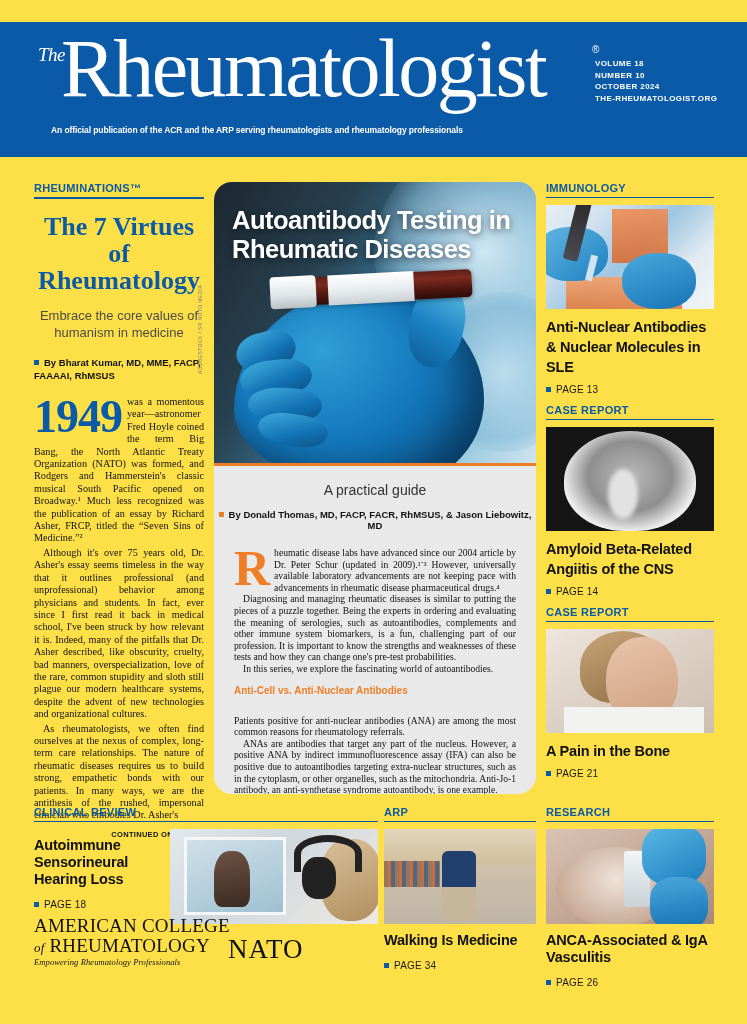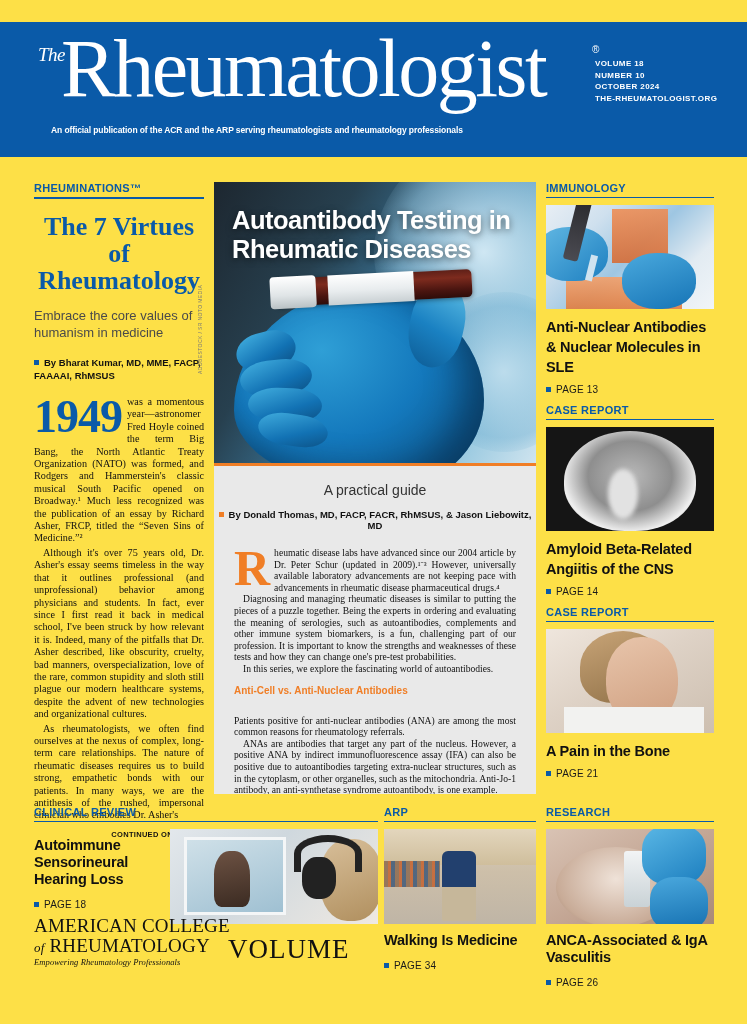--- a/index.html
+++ b/index.html
@@ -27,37 +27,37 @@
   .sq{display:inline-block;width:5px;height:5px;background:#0a5aa8;
     margin-right:5px;vertical-align:1px;}
   .sq-o{display:inline-block;width:5px;height:5px;background:#f07e26;
     margin-right:5px;vertical-align:1px;}
   .serif{font-family:"Liberation Serif",serif;}
 
   
   .leftcol{position:absolute;left:34px;top:182px;width:170px;}
   .l-title{color:#0a5aa8;font-family:"Liberation Serif",serif;font-weight:bold;
     font-size:26px;line-height:27px;text-align:center;margin-top:14px;}
-  .l-deck{color:#4a4a4a;font-size:13px;line-height:17px;margin-top:13px;}
+  .l-deck{color:#4a4a4a;font-size:13px;line-height:17px;text-align:center;margin-top:13px;}
   .l-by{font-size:9.5px;font-weight:bold;line-height:13px;margin-top:15px;color:#111;}
   .l-body{font-family:"Liberation Serif",serif;font-size:10.2px;line-height:12.4px;
     color:#111;text-align:justify;}
   .dropnum{float:left;color:#0a5aa8;font-family:"Liberation Serif",serif;font-weight:bold;
     font-size:46px;line-height:37px;margin:2px 5px 0 0;letter-spacing:-1px;}
   .l-cont{font-size:7.5px;font-weight:bold;text-align:right;letter-spacing:.3px;
     margin-top:8px;color:#111;}
 
   
   .vcredit{position:absolute;left:197px;top:374px;font-size:5px;color:#777;
     letter-spacing:.4px;white-space:nowrap;transform:rotate(-90deg);
     transform-origin:left top;}
 
   
   .center{position:absolute;left:214px;top:182px;width:322px;height:612px;
-    background:#e9e9e9;overflow:hidden;}
+    background:#e9e9e9;overflow:hidden;border-radius:18px;}
   .c-photo{position:relative;width:322px;height:281px;overflow:hidden;
     background:linear-gradient(120deg,#1d2730 0%,#27404f 30%,#3e7fa6 58%,#8fc4dd 80%,#cfe4ef 100%);}
   .c-photo .blur1{position:absolute;left:160px;top:-40px;width:220px;height:220px;
     border-radius:50%;background:radial-gradient(circle,#cfe7f3 0%,rgba(160,205,228,.5) 55%,rgba(60,120,160,0) 75%);}
   .c-photo .blur2{position:absolute;left:215px;top:110px;width:150px;height:160px;
     border-radius:50%;background:radial-gradient(circle,#bcdcec 0%,rgba(120,180,212,.45) 60%,rgba(40,90,130,0) 80%);}
   .glove{position:absolute;left:20px;top:108px;width:250px;height:200px;
     border-radius:52% 48% 40% 60%/60% 55% 45% 40%;
     background:radial-gradient(ellipse at 35% 30%,#2f9fd6 0%,#1479bd 45%,#0d5a92 80%,#0a456f 100%);
     box-shadow:inset -18px -14px 34px rgba(8,44,74,.6);}
@@ -344,15 +344,15 @@
   <div class="logos">
     <div class="acr">
       <div class="l1">AMERICAN COLLEGE</div>
       <div class="l2">
         <span class="sm" style="font-style:italic;">of</span>
         <span>RHEUMATOLOGY</span>
       </div>
       <div class="l3">Empowering Rheumatology Professionals</div>
     </div>
   </div>
-  <div class="wiley">VOLUME</div>
+  <div class="wiley">NATO</div>
 
 </div>
 
 </body></html>

